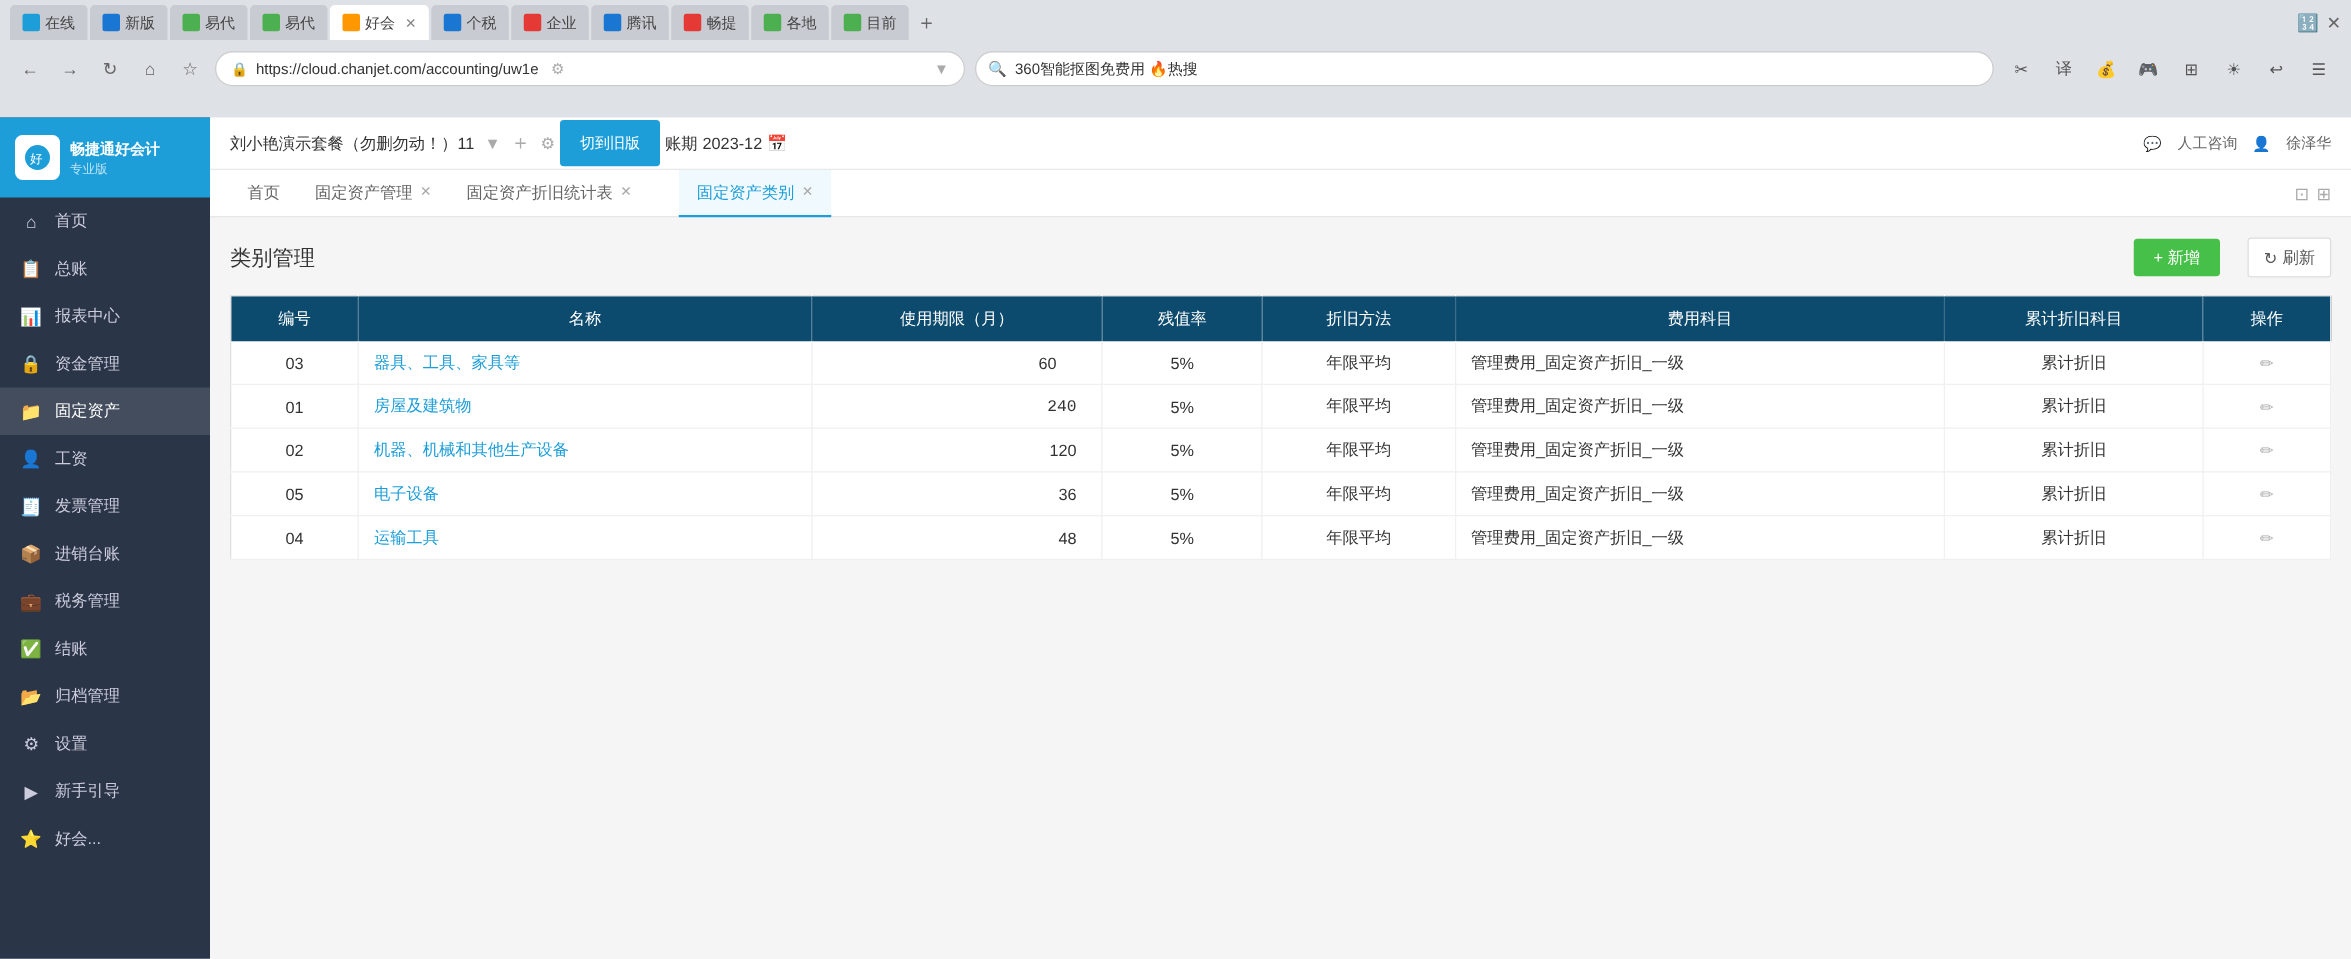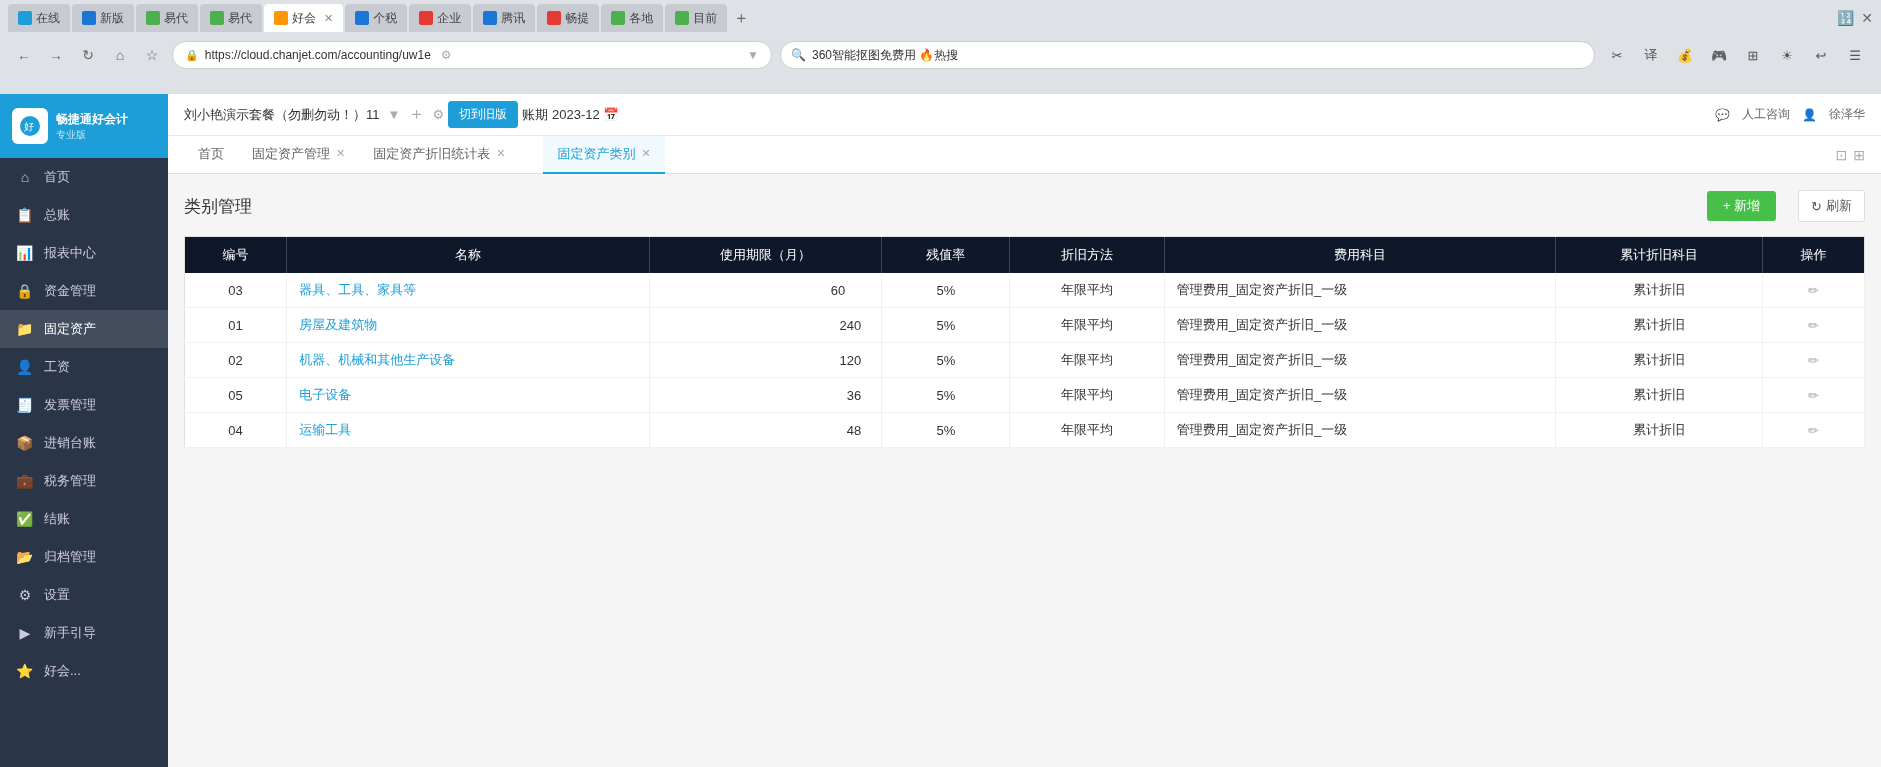--- a/index.html
+++ b/index.html
@@ -30,21 +30,21 @@
     .sidebar { width: 168px; background: #2a3547; display: flex; flex-direction: column; color: #fff; flex-shrink: 0; height: 100%; }
     .sidebar-logo { padding: 14px 12px; background: #1d9ed9; display: flex; align-items: center; gap: 8px; }
     .sidebar-logo-icon { width: 36px; height: 36px; background: #fff; border-radius: 6px; display: flex; align-items: center; justify-content: center; }
     .sidebar-item { display: flex; align-items: center; gap: 10px; padding: 10px 16px; cursor: pointer; color: #ccd; font-size: 13px; }
     .sidebar-item.active { background: rgba(255,255,255,0.12); color: #fff; }
     .sidebar-item-icon { width: 18px; height: 18px; display: flex; align-items: center; justify-content: center; font-size: 14px; flex-shrink: 0; }
 
     
     .app-header { background: #fff; border-bottom: 1px solid #e8e8e8; padding: 0 16px; display: flex; align-items: center; height: 42px; gap: 4px; }
     .header-info { display: flex; align-items: center; gap: 8px; font-size: 13px; color: #333; }
-    .header-btn { padding: 4px 10px; border: 1px solid #be185d; border-radius: 3px; font-size: 12px; cursor: pointer; background: #fff; }
+    .header-btn { padding: 4px 10px; border: 6px solid #be185d; border-radius: 3px; font-size: 12px; cursor: pointer; background: #fff; }
     .header-btn.primary { background: #1d9ed9; color: #fff; border-color: #1d9ed9; }
     .header-period { display: flex; align-items: center; gap: 4px; font-size: 13px; color: #333; }
     .header-right { margin-left: auto; display: flex; align-items: center; gap: 12px; font-size: 12px; color: #666; }
 
     
     .content-tabs { background: #fff; border-bottom: 1px solid #e0e0e0; display: flex; align-items: center; padding: 0 16px; height: 38px; gap: 0; }
     .content-tab { padding: 0 14px; height: 38px; display: flex; align-items: center; gap: 6px; font-size: 13px; color: #666; cursor: pointer; border-bottom: 2px solid transparent; }
     .content-tab.active { color: #1d9ed9; border-bottom-color: #1d9ed9; background: #f0f9fd; margin-left: 24px; }
     .content-tab .close-btn { color: #aaa; font-size: 11px; }
     .tab-window-btns { margin-left: auto; display: flex; gap: 6px; }
@@ -53,21 +53,21 @@
     
     .main-content { flex: 1; background: #f5f5f5; padding: 16px; overflow: auto; }
     .page-header { display: flex; align-items: center; justify-content: space-between; margin-bottom: 14px; }
     .page-title { font-size: 17px; font-weight: 500; color: #333; }
     .page-actions { display: flex; align-items: center; gap: 22px; }
     .btn-add { background: #47c04a; color: #fff; border: none; padding: 6px 16px; border-radius: 3px; font-size: 13px; cursor: pointer; display: flex; align-items: center; gap: 4px; }
     .btn-refresh { background: #fff; color: #555; border: 1px solid #ddd; padding: 6px 12px; border-radius: 3px; font-size: 13px; cursor: pointer; display: flex; align-items: center; gap: 4px; }
 
     
     .data-table { width: 100%; border-collapse: collapse; background: #fff; border: 1px solid #e0e0e0; }
-    .data-table thead tr { background: #0f172a; color: #fff; }
+    .data-table thead tr { background: #0c4a6e; color: #fff; }
     .data-table th { padding: 9px 12px; font-weight: 500; font-size: 13px; border-right: 1px solid rgba(255,255,255,0.2); text-align: center; }
     .data-table th:last-child { border-right: none; }
     .data-table td { padding: 8px 12px; border-bottom: 1px solid #f0f0f0; border-right: 1px solid #f0f0f0; font-size: 13px; color: #333; text-align: center; }
     .data-table td:first-child { text-align: center; }
     .data-table td:nth-child(2) { text-align: left; color: #1d9ed9; }
     .edit-btn { color: #aaa; cursor: pointer; font-size: 13px; }
   </style>
 </head>
 <body>
 
@@ -305,21 +305,21 @@
     <td style="text-align:right;padding-right:36px;">60</td>
     <td>5%</td>
     <td>年限平均</td>
     <td style="text-align:left;">管理费用_固定资产折旧_一级</td>
     <td>累计折旧</td>
     <td><span class="edit-btn">✏</span></td>
   </tr>
             <tr>
     <td>01</td>
     <td style="color:#1d9ed9;text-align:left;">房屋及建筑物</td>
-    <td style="text-align:right;padding-right:20px;">240</td>
+    <td style="text-align:right;padding-right:20px;font-family:Liberation Mono, monospace;">240</td>
     <td>5%</td>
     <td>年限平均</td>
     <td style="text-align:left;">管理费用_固定资产折旧_一级</td>
     <td>累计折旧</td>
     <td><span class="edit-btn">✏</span></td>
   </tr>
             <tr>
     <td>02</td>
     <td style="color:#1d9ed9;text-align:left;">机器、机械和其他生产设备</td>
     <td style="text-align:right;padding-right:20px;">120</td>

